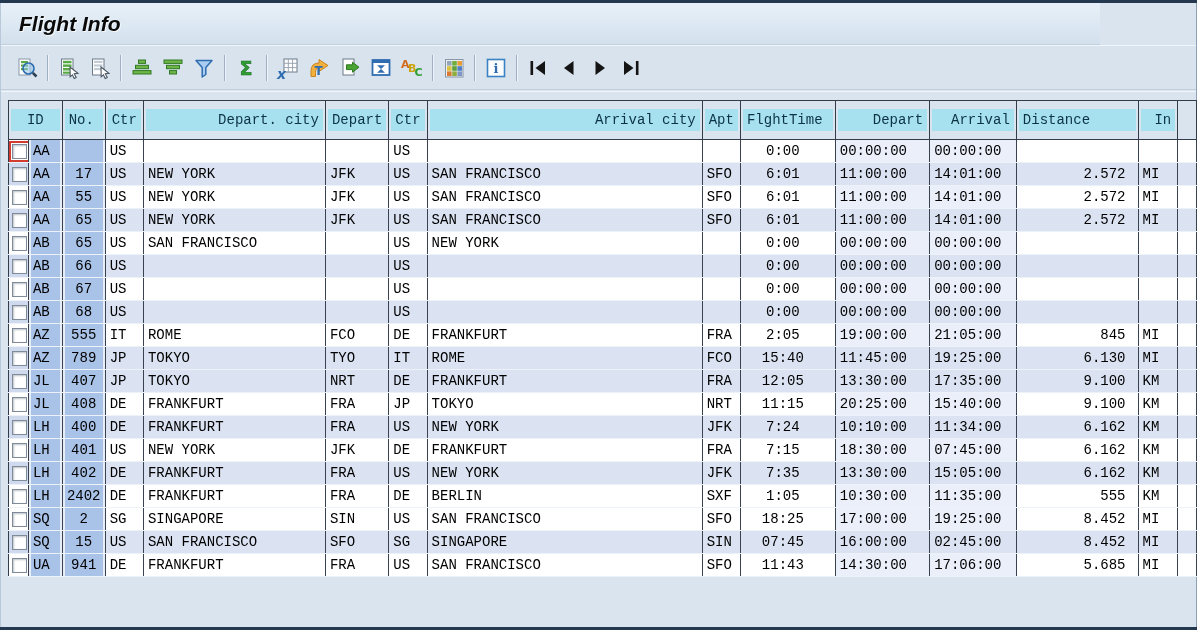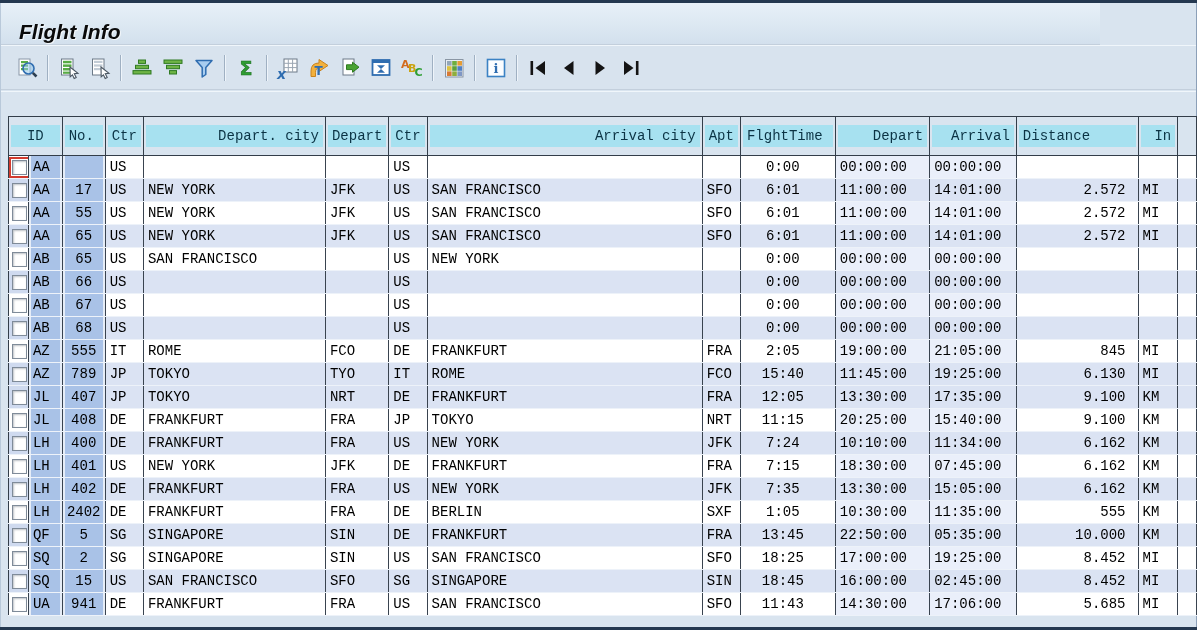--- a/index.html
+++ b/index.html
@@ -3,34 +3,34 @@
 <meta charset="utf-8">
 <style>
   html,body{margin:0;padding:0;background:#c8d4e0;}
   .app{position:relative;width:1197px;height:630px;overflow:hidden;
        background:#d9e4ef;font-family:"Liberation Sans",sans-serif;
        box-shadow:inset 1px 0 0 #b9c9da, inset -1px 0 0 #8ca0b8;}
   .topline{position:absolute;left:0;top:0;width:100%;height:3px;background:#243850;}
   .bottomline{position:absolute;left:0;bottom:0;width:100%;height:3px;background:#243850;}
   .titlebar{position:absolute;left:1px;top:3px;width:1099px;height:41px;
        background:linear-gradient(180deg,#e7f0f8 0%,#dce8f2 55%,#d3e0ed 100%);
-       border-bottom:1px solid #c3cfdc;display:flex;align-items:flex-end;}
+       border-bottom:1px solid #c3cfdc;display:flex;align-items:center;}
   .title{font:italic bold 21px "Liberation Sans",sans-serif;color:#0a0a0a;margin-left:18px;
        text-shadow:1px 1px 0 rgba(255,255,255,.7);}
   .toolbar{position:absolute;left:1px;top:45px;width:1195px;height:45px;
        border-top:1px solid #f0f6fb;border-bottom:1px solid #c3cfdc;
        background:#d8e3ee;display:flex;align-items:center;padding-left:12px;box-sizing:border-box;}
   .tb-group{display:flex;align-items:center;gap:4px;}
   .tb-sep{width:1px;height:26px;background:#9fb0c2;margin:0 7px;box-shadow:1px 0 0 #eef4fa;}
   .tb-btn{width:27px;height:27px;display:flex;align-items:center;justify-content:center;
        background:transparent;border:none;padding:0;cursor:default;}
   .tb-btn .icn{display:block;width:24px;height:24px;}
   .content{position:absolute;left:1px;top:91px;width:1195px;height:536px;
        background:#d9e4ef;border-top:1px solid #f0f6fb;}
-  table.flight-table{position:absolute;left:8px;top:116px;border-collapse:collapse;table-layout:fixed;
+  table.flight-table{position:absolute;left:8px;top:100px;border-collapse:collapse;table-layout:fixed;
        background:#d9e4ef;border:1px solid #333d49;}
   .flight-table thead tr{height:39px;}
   .flight-table th{padding:0 1px;background:#d9e4ef;border-right:1px solid #333d49;
        border-bottom:1px solid #333d49;vertical-align:middle;}
   .hblock{display:block;margin:0 1px;padding:3px 4px;background:#a7e1f0;color:#0b3344;
        font:14px/16px "Liberation Mono","DejaVu Sans Mono",monospace;white-space:nowrap;overflow:hidden;
        text-align:right;}
   .hblock.align-right{text-align:left;}
   .hblock.align-center{text-align:center;}
   .flight-table tbody tr{height:23px;background:#ffffff;}
@@ -549,37 +549,20 @@
           <td class="">DE</td>
           <td class="">BERLIN</td>
           <td class="">SXF</td>
           <td class="pr-time">1:05</td>
           <td class="time">10:30:00</td>
           <td class="time">11:35:00</td>
           <td class="pr-dist">555</td>
           <td class="">KM</td>
           <td></td>
         </tr>
-        <tr class="alt">
-          <td class="sel"><span class="checkbox"></span></td>
-          <td class="key">QF</td>
-          <td class="key align-right">5</td>
-          <td class="">SG</td>
-          <td class="">SINGAPORE</td>
-          <td class="">SIN</td>
-          <td class="">DE</td>
-          <td class="">FRANKFURT</td>
-          <td class="">FRA</td>
-          <td class="pr-time">13:45</td>
-          <td class="time">22:50:00</td>
-          <td class="time">05:35:00</td>
-          <td class="pr-dist">10.000</td>
-          <td class="">KM</td>
-          <td></td>
-        </tr>
         <tr>
           <td class="sel"><span class="checkbox"></span></td>
           <td class="key">SQ</td>
           <td class="key align-right">2</td>
           <td class="">SG</td>
           <td class="">SINGAPORE</td>
           <td class="">SIN</td>
           <td class="">US</td>
           <td class="">SAN FRANCISCO</td>
           <td class="">SFO</td>
@@ -593,21 +576,21 @@
         <tr class="alt">
           <td class="sel"><span class="checkbox"></span></td>
           <td class="key">SQ</td>
           <td class="key align-right">15</td>
           <td class="">US</td>
           <td class="">SAN FRANCISCO</td>
           <td class="">SFO</td>
           <td class="">SG</td>
           <td class="">SINGAPORE</td>
           <td class="">SIN</td>
-          <td class="pr-time">18:45</td>
+          <td class="pr-time">07:45</td>
           <td class="time">16:00:00</td>
           <td class="time">02:45:00</td>
           <td class="pr-dist">8.452</td>
           <td class="">MI</td>
           <td></td>
         </tr>
         <tr>
           <td class="sel"><span class="checkbox"></span></td>
           <td class="key">UA</td>
           <td class="key align-right">941</td>

